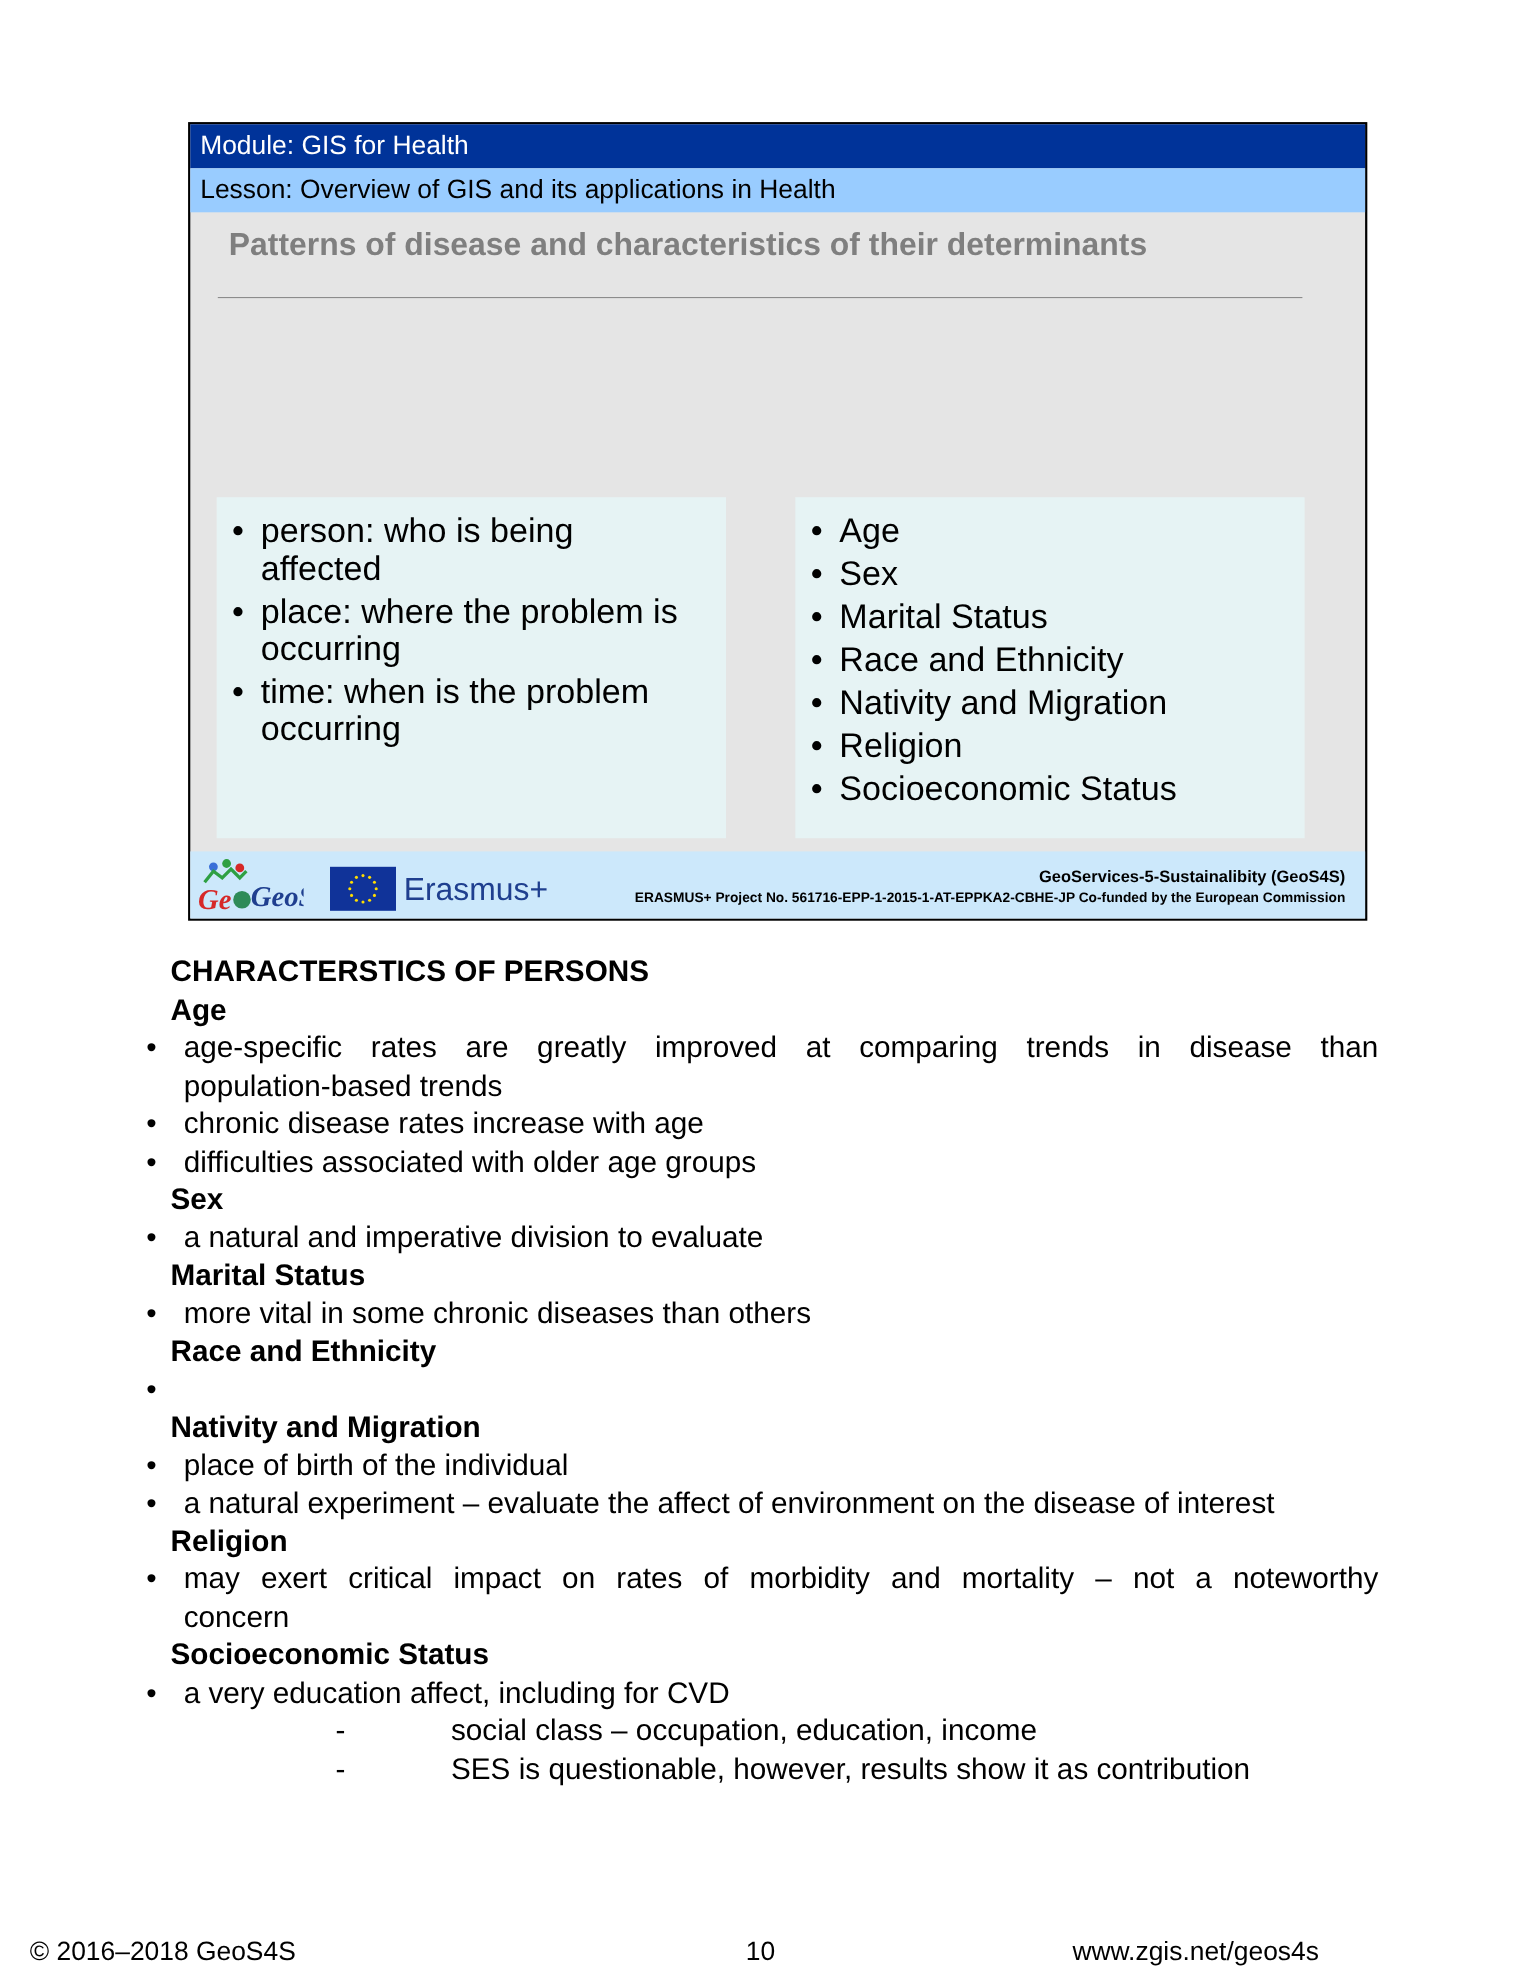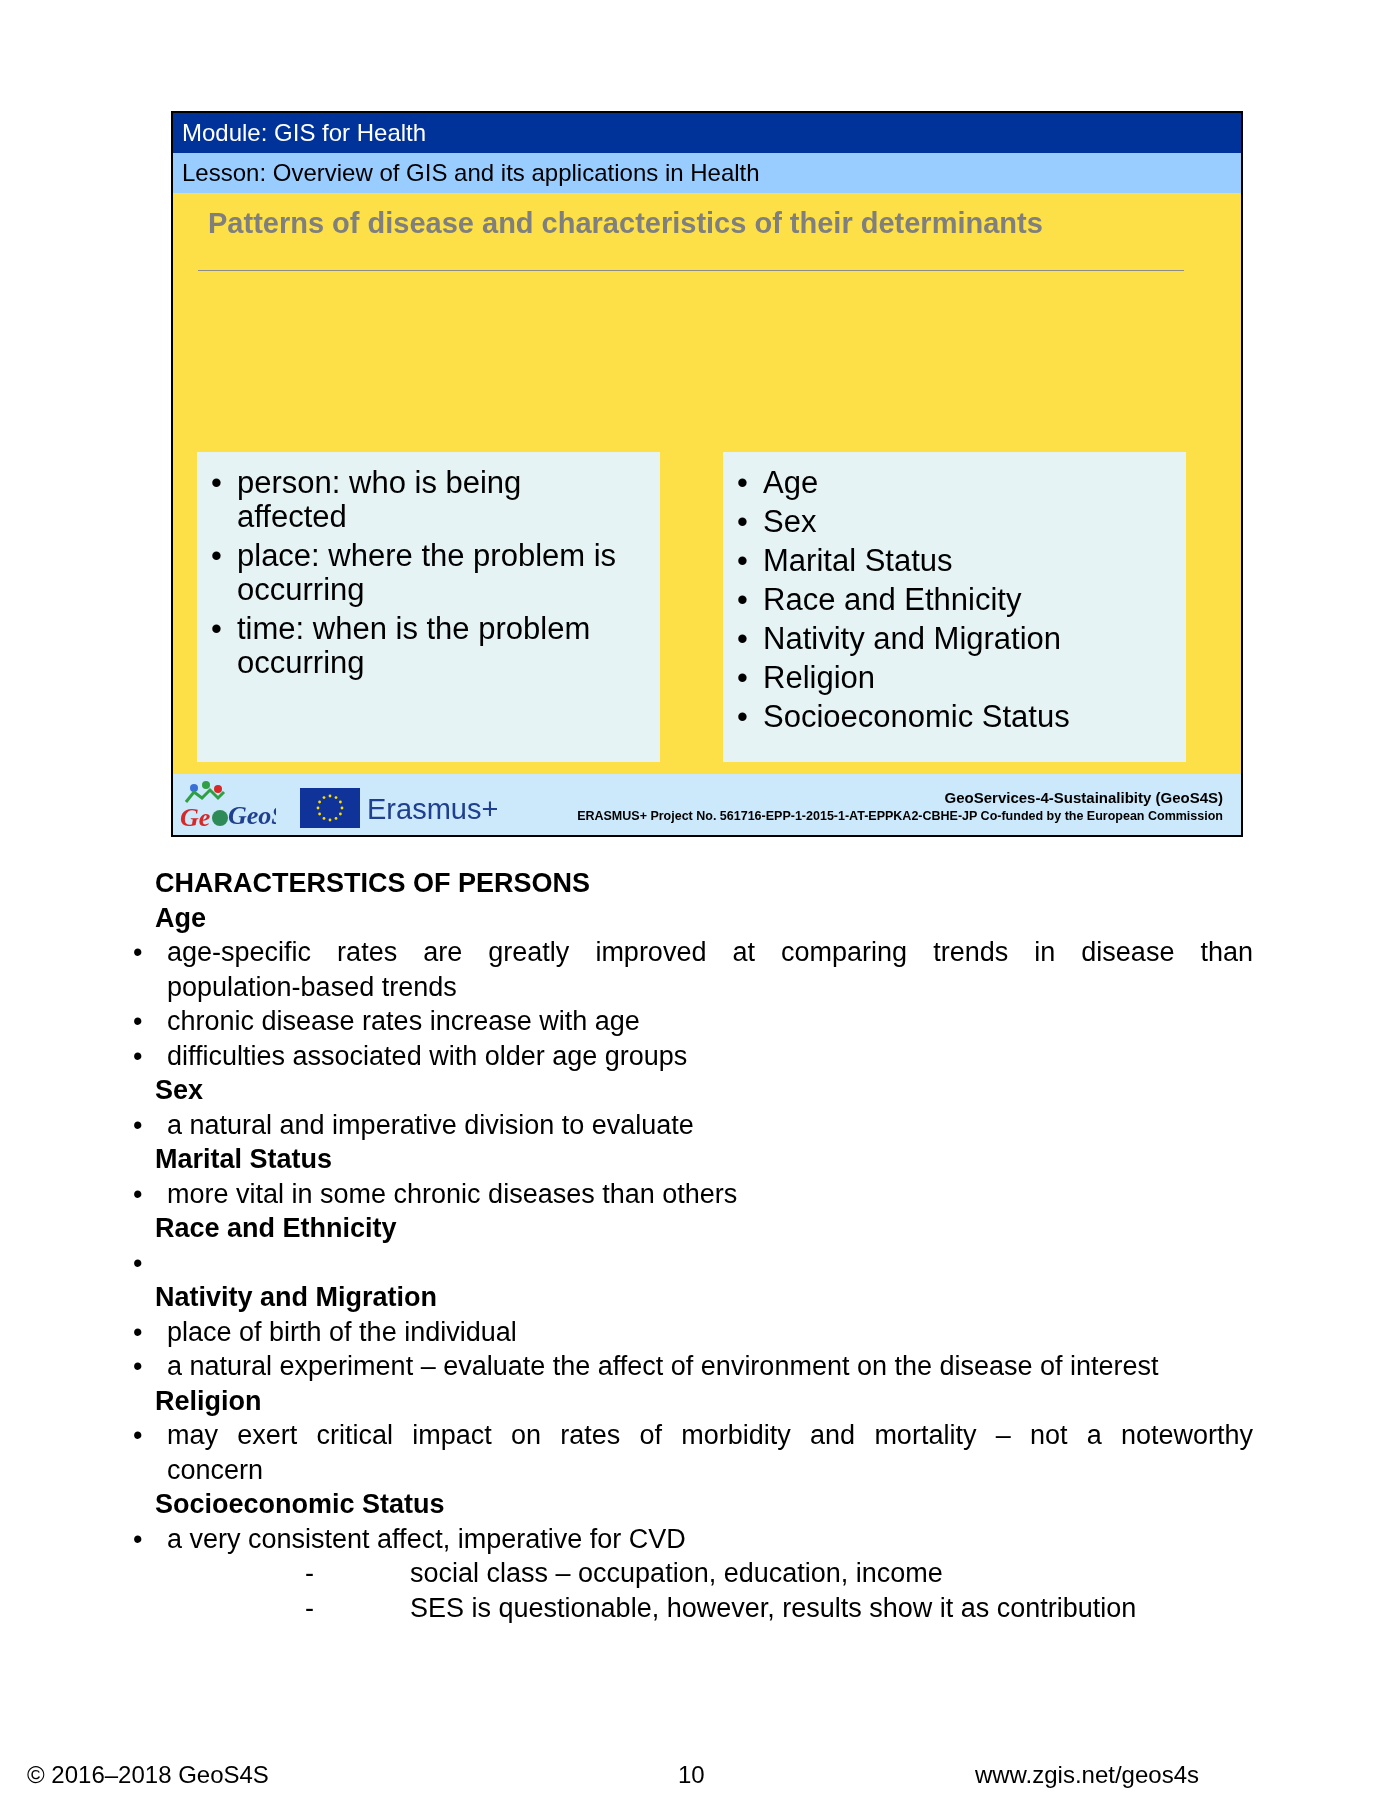--- a/index.html
+++ b/index.html
@@ -1,19 +1,19 @@
 <!DOCTYPE html>
 <html><head>
 <meta charset="utf-8">
 <style>
   html, body { margin:0; padding:0; background:#ffffff; }
   body { width:1391px; height:1800px; position:relative; overflow:hidden;
          font-family:"Liberation Sans", sans-serif; color:#000; }
   .slide { position:absolute; left:171px; top:111px; width:1072px; height:726px;
-           border:2px solid #000; background:#fde047; box-sizing:border-box; }
+           border:2px solid #000; background:#e5e5e5; box-sizing:border-box; }
   .band-module { position:absolute; left:0; top:0; right:0; height:40px; background:#003399;
                  color:#fff; font-size:24px; line-height:40px; padding-left:9px; }
   .band-lesson { position:absolute; left:0; top:40px; right:0; height:40px; background:#99ccff;
                  color:#000; font-size:24px; line-height:40px; padding-left:9px; }
   .slide-title { position:absolute; left:35px; top:94px; font-size:29px; font-weight:bold;
                  color:#7f7f7f; white-space:nowrap; }
   .title-rule { position:absolute; left:25px; top:157px; width:986px; height:0;
                 border-top:1.5px solid #8c8c8c; }
   .col-head { position:absolute; top:174px; width:463px; height:165px; box-sizing:border-box;
               border:2px solid #cfe9ee; display:flex; align-items:center; justify-content:center;
@@ -104,21 +104,21 @@
           <circle cx="30" cy="32" r="1.4"></circle>
             <circle cx="24" cy="30.4" r="1.4"></circle>
             <circle cx="19.6" cy="26" r="1.4"></circle>
           <circle cx="18" cy="20" r="1.4"></circle>
             <circle cx="19.6" cy="14" r="1.4"></circle>
             <circle cx="24" cy="9.6" r="1.4"></circle>
         </g>
       </svg>
     </div>
     <div class="erasmus">Erasmus+</div>
-    <div class="fb-line1">GeoServices-4-Sustainalibity (GeoS4S)</div>
+    <div class="fb-line1">GeoServices-5-Sustainalibity (GeoS4S)</div>
     <div class="fb-line2">ERASMUS+ Project No. 561716-EPP-1-2015-1-AT-EPPKA2-CBHE-JP  Co-funded by the European Commission</div>
   </div>
 </div>
 
 <div class="body">
   <div class="row heading">CHARACTERSTICS OF PERSONS</div>
 
   <div class="row heading">Age</div>
   <div class="row bullet justify">
       <span class="dot">•</span>
@@ -168,21 +168,21 @@
       <span class="dot">•</span>
       <span class="txt">may exert critical impact on rates of morbidity and mortality – not a noteworthy</span>
     </div>
   <div class="row cont">
       <span class="txt">concern</span>
     </div>
 
   <div class="row heading">Socioeconomic Status</div>
   <div class="row bullet">
       <span class="dot">•</span>
-      <span class="txt">a very consistent affect, imperative for CVD</span>
+      <span class="txt">a very education affect, including for CVD</span>
     </div>
   <div class="row dash">
       <span class="dsh">-</span>
       <span class="txt">social class – occupation, education, income</span>
     </div>
   <div class="row dash">
       <span class="dsh">-</span>
       <span class="txt">SES is questionable, however, results show it as contribution</span>
     </div>
 </div>

